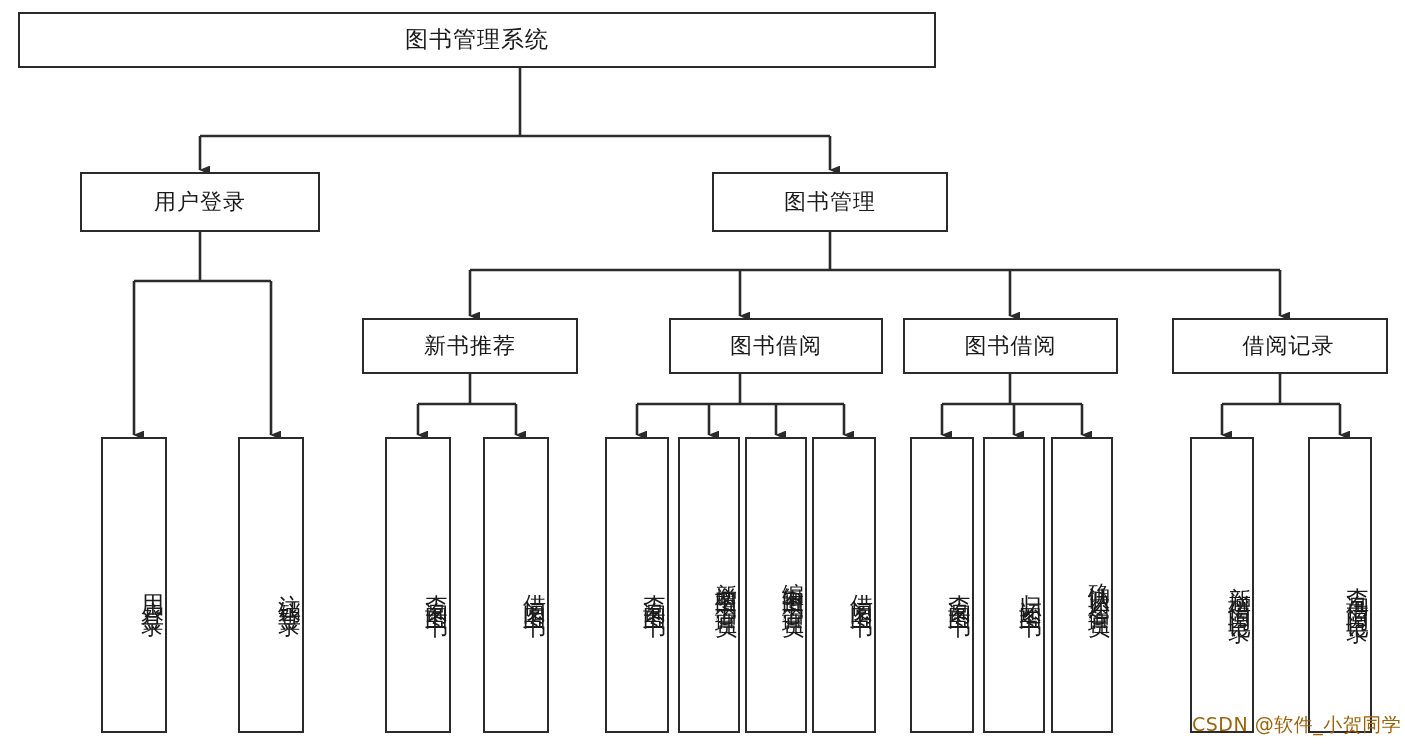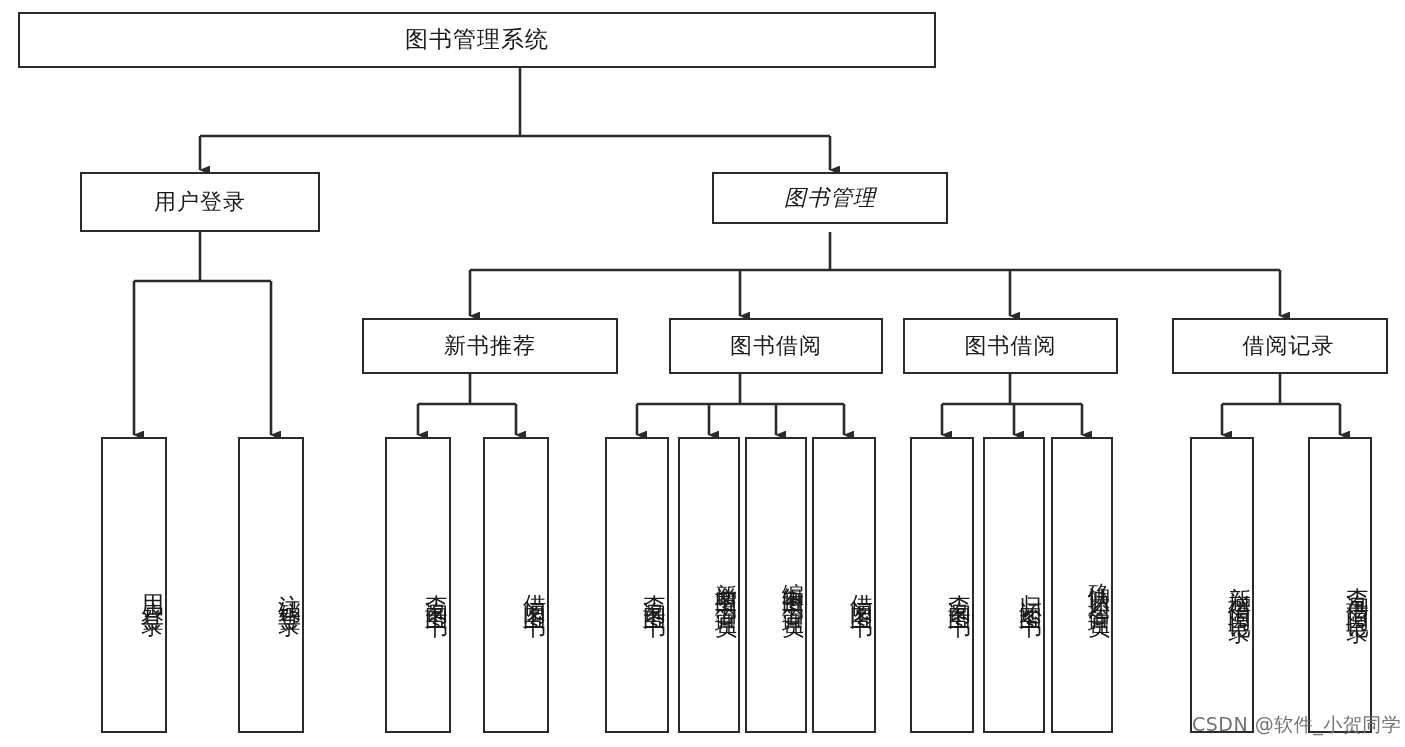--- a/index.html
+++ b/index.html
@@ -59,21 +59,21 @@
   .node-v.tall-text {
     padding-top: 4px;
     letter-spacing: 5px;
     font-size: 22px;
   }
   .watermark {
     position: absolute;
     left: 1192px;
     top: 712px;
     font-size: 19px;
-    color: #737373;
+    color: #a16207;
     white-space: nowrap;
     letter-spacing: 0.5px;
   }
 </style>
 </head>
 <body>
 
 <div id="diagram-root">
 
   <svg id="edge-layer" viewBox="0 0 1405 747" xmlns="http://www.w3.org/2000/svg">
@@ -123,23 +123,23 @@
       <path d="M1280,374 L1280,404"></path>
       <path d="M1222,404 L1340,404"></path>
       <path d="M1222,404 L1222,435" marker-end="url(#arrowhead)"></path>
       <path d="M1340,404 L1340,435" marker-end="url(#arrowhead)"></path>
     </g>
   </svg>
 
   <div class="node node-h node-root" style="left: 18px; top: 12px; width: 918px; height: 56px;">图书管理系统</div>
 
   <div class="node node-h" style="left: 80px; top: 172px; width: 240px; height: 60px;">用户登录</div>
-  <div class="node node-h" style="left: 712px; top: 172px; width: 236px; height: 52px; font-style: italic;">图书管理</div>
+  <div class="node node-h" style="left: 712px; top: 172px; width: 236px; height: 60px;">图书管理</div>
 
-  <div class="node node-h" style="left: 362px; top: 318px; width: 256px; height: 56px;">新书推荐</div>
+  <div class="node node-h" style="left: 362px; top: 318px; width: 216px; height: 56px;">新书推荐</div>
   <div class="node node-h" style="left: 633px; top: 318px; width: 214px; height: 56px; margin-left: 36px;">图书借阅</div>
   <div class="node node-h" style="left: 903px; top: 318px; width: 215px; height: 56px;">图书借阅</div>
   <div class="node node-h" style="left: 1172px; top: 318px; width: 216px; height: 56px; padding-left: 17px;">借阅记录</div>
 
   <div class="node node-v" style="left: 101px; top: 437px; width: 66px; height: 296px;">用户登录</div>
   <div class="node node-v" style="left: 238px; top: 437px; width: 66px; height: 296px;">注销登录</div>
   <div class="node node-v" style="left: 385px; top: 437px; width: 66px; height: 296px;">查询图书</div>
   <div class="node node-v" style="left: 483px; top: 437px; width: 66px; height: 296px;">借阅图书</div>
   <div class="node node-v" style="left: 605px; top: 437px; width: 64px; height: 296px;">查询图书</div>
   <div class="node node-v tall-text" style="left: 678px; top: 437px; width: 62px; height: 296px;">新增图书（管理员）</div>

